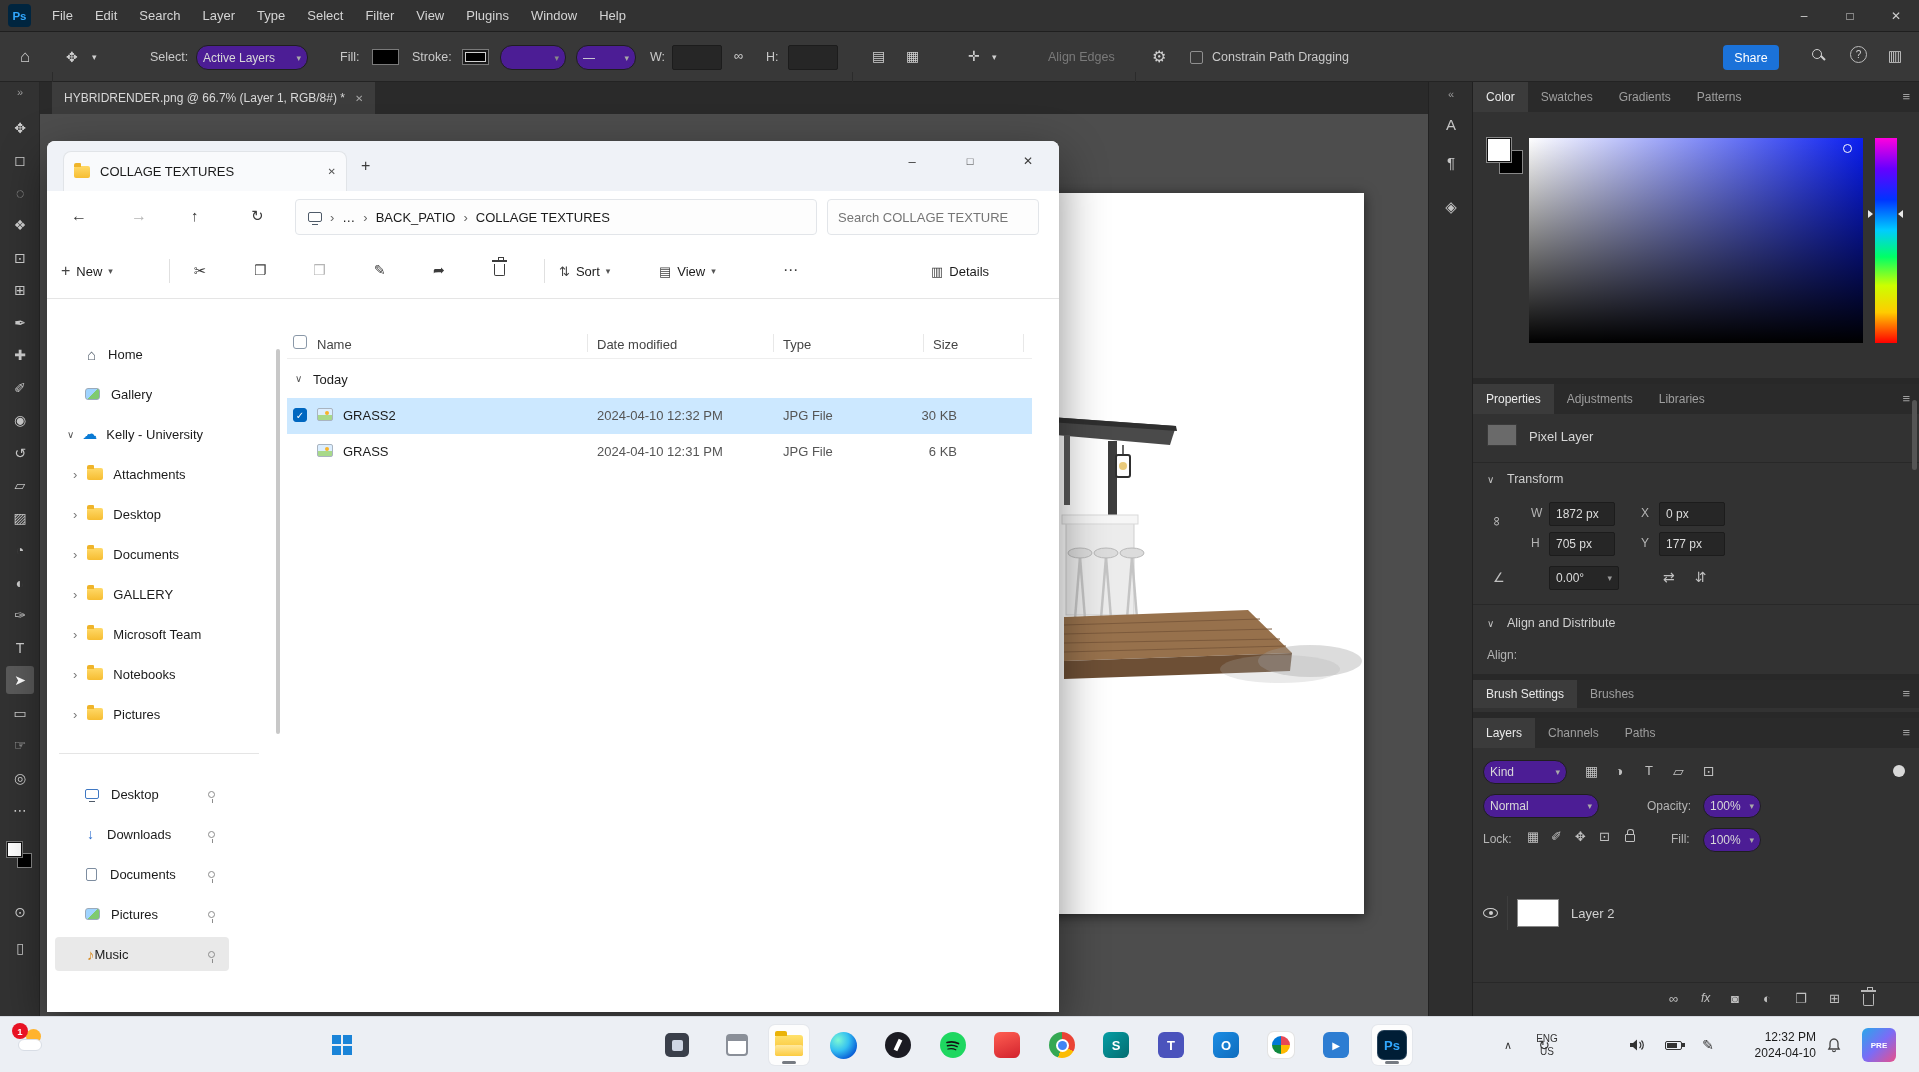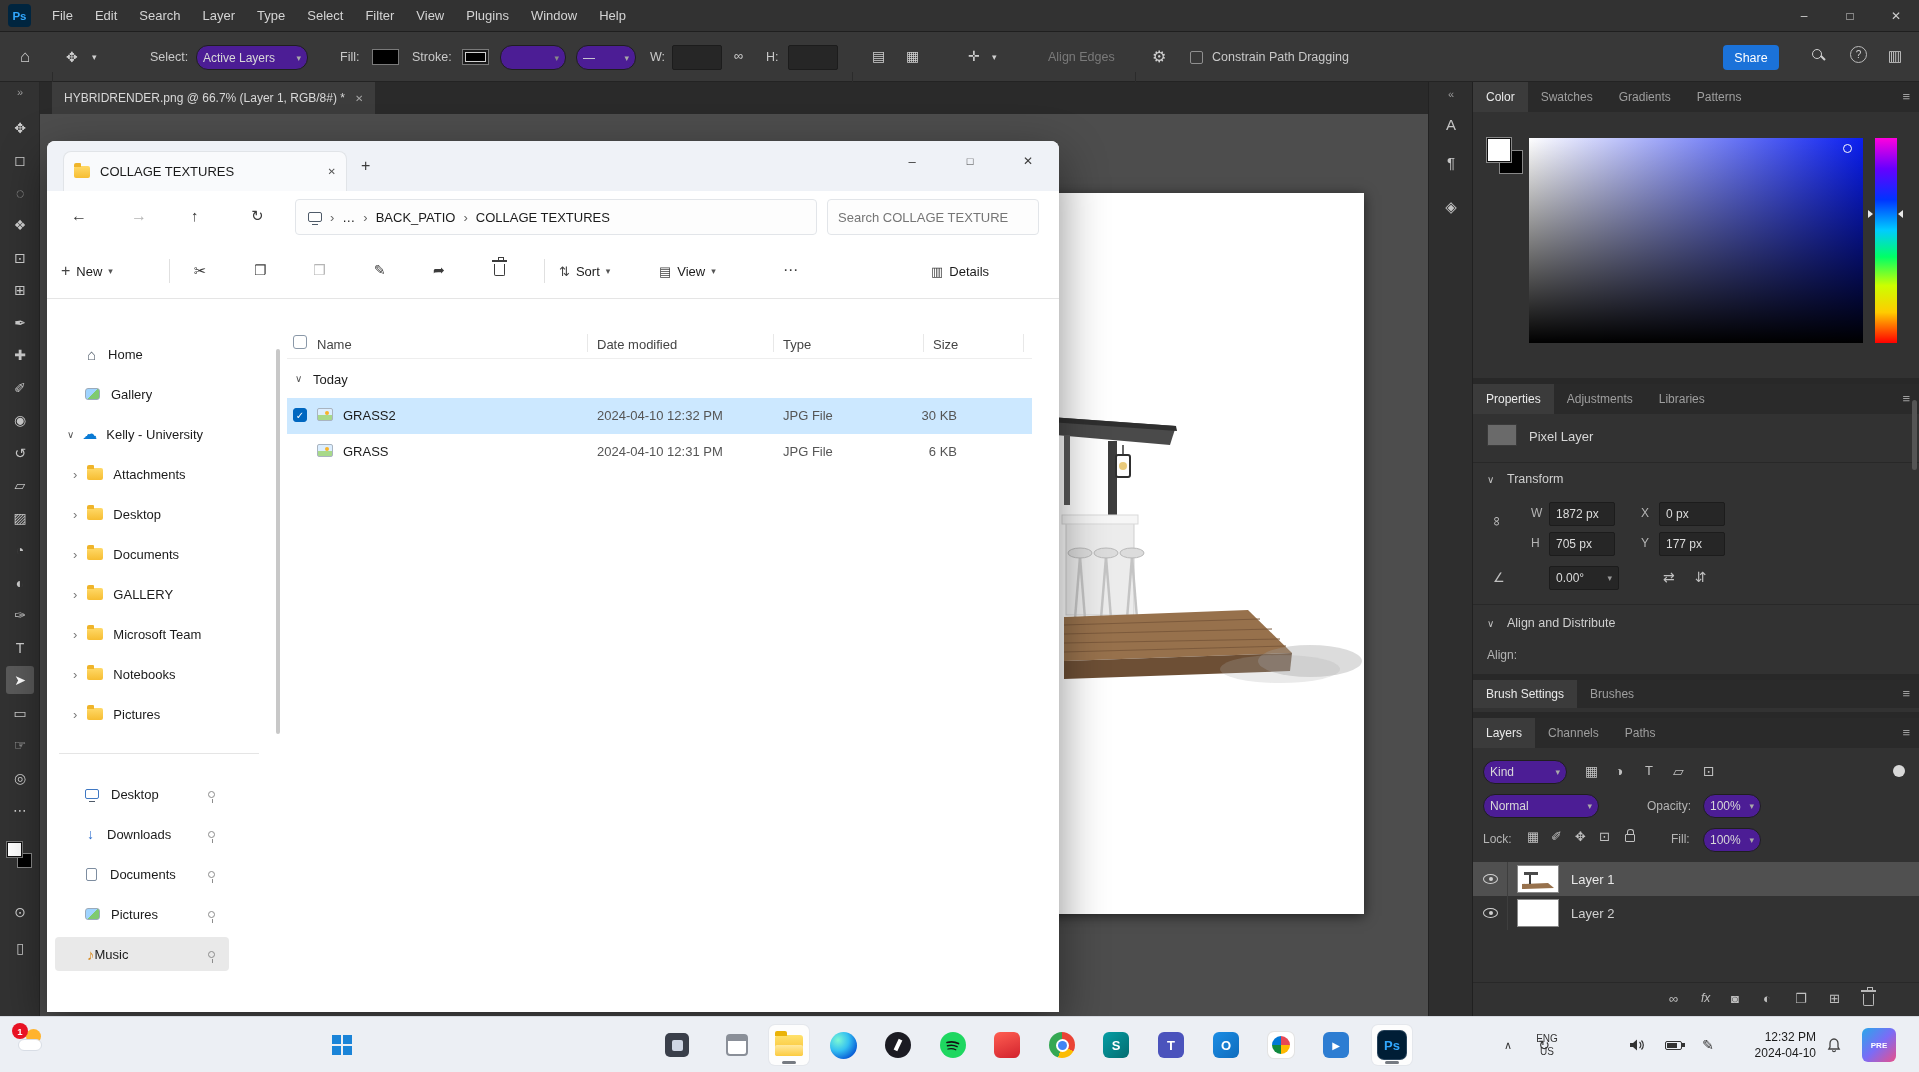--- a/index.html
+++ b/index.html
@@ -340,33 +340,20 @@
   <span class="pgic" style="left:78px;top:747px;font-size:13px">✐</span>
   <span class="pgic" style="left:102px;top:747px;font-size:13px">✥</span>
   <span class="pgic" style="left:126px;top:747px;font-size:13px">⊡</span>
   <span class="padlock pgic" style="left:152px;top:752px;position:absolute"></span>
   <span class="plbl" style="left:198px;top:750px">Fill:</span>
   <div class="dd" style="left:230px;top:746px;width:58px;height:24px">
     <span>100%</span>
     <span style="font-size:9px;color:#aaa">▾</span>
   </div>
 
-  <div class="s" style="left:0;top:780px;width:447px;height:34px;background:#505050">
-    <span class="eye" style="position:absolute;left:10px;top:12px;color:#d0d0d0"></span>
-    <span class="s" style="left:34px;top:0;width:1px;height:34px;background:#3e3e3e"></span>
-    <span class="s" style="left:44px;top:3px;width:42px;height:28px;border:1px solid #888;overflow:hidden">
-      <svg width="42" height="28">
-          <rect width="42" height="28" fill="#fff"></rect>
-          <polygon points="4,18 30,17 36,22 4,23" fill="#97714c"></polygon>
-          <rect x="6" y="6" width="14" height="3" fill="#4a4a4a"></rect>
-          <rect x="11" y="9" width="2" height="9" fill="#3d3d3d"></rect>
-        </svg>
-    </span>
-    <span class="s" style="left:98px;top:10px;font-size:13px;color:#e8e8e8">Layer 1</span>
-  </div>
   <div class="s" style="left:0;top:814px;width:447px;height:34px">
     <span class="eye" style="position:absolute;left:10px;top:12px;color:#d0d0d0"></span>
     <span class="s" style="left:34px;top:0;width:1px;height:34px;background:#3e3e3e"></span>
     <span class="s" style="left:44px;top:3px;width:42px;height:28px;border:1px solid #888;background:#fff"></span>
     <span class="s" style="left:98px;top:10px;font-size:13px;color:#d0d0d0">Layer 2</span>
   </div>
 
   <div class="s" style="left:0;top:900px;width:447px;height:34px;border-top:1px solid #282828">
     <span class="pgic" style="left:196px;top:8px;font-size:13px">∞</span>
     <span class="pgic" style="left:228px;top:8px;font-size:12px;font-style:italic">fx</span>

